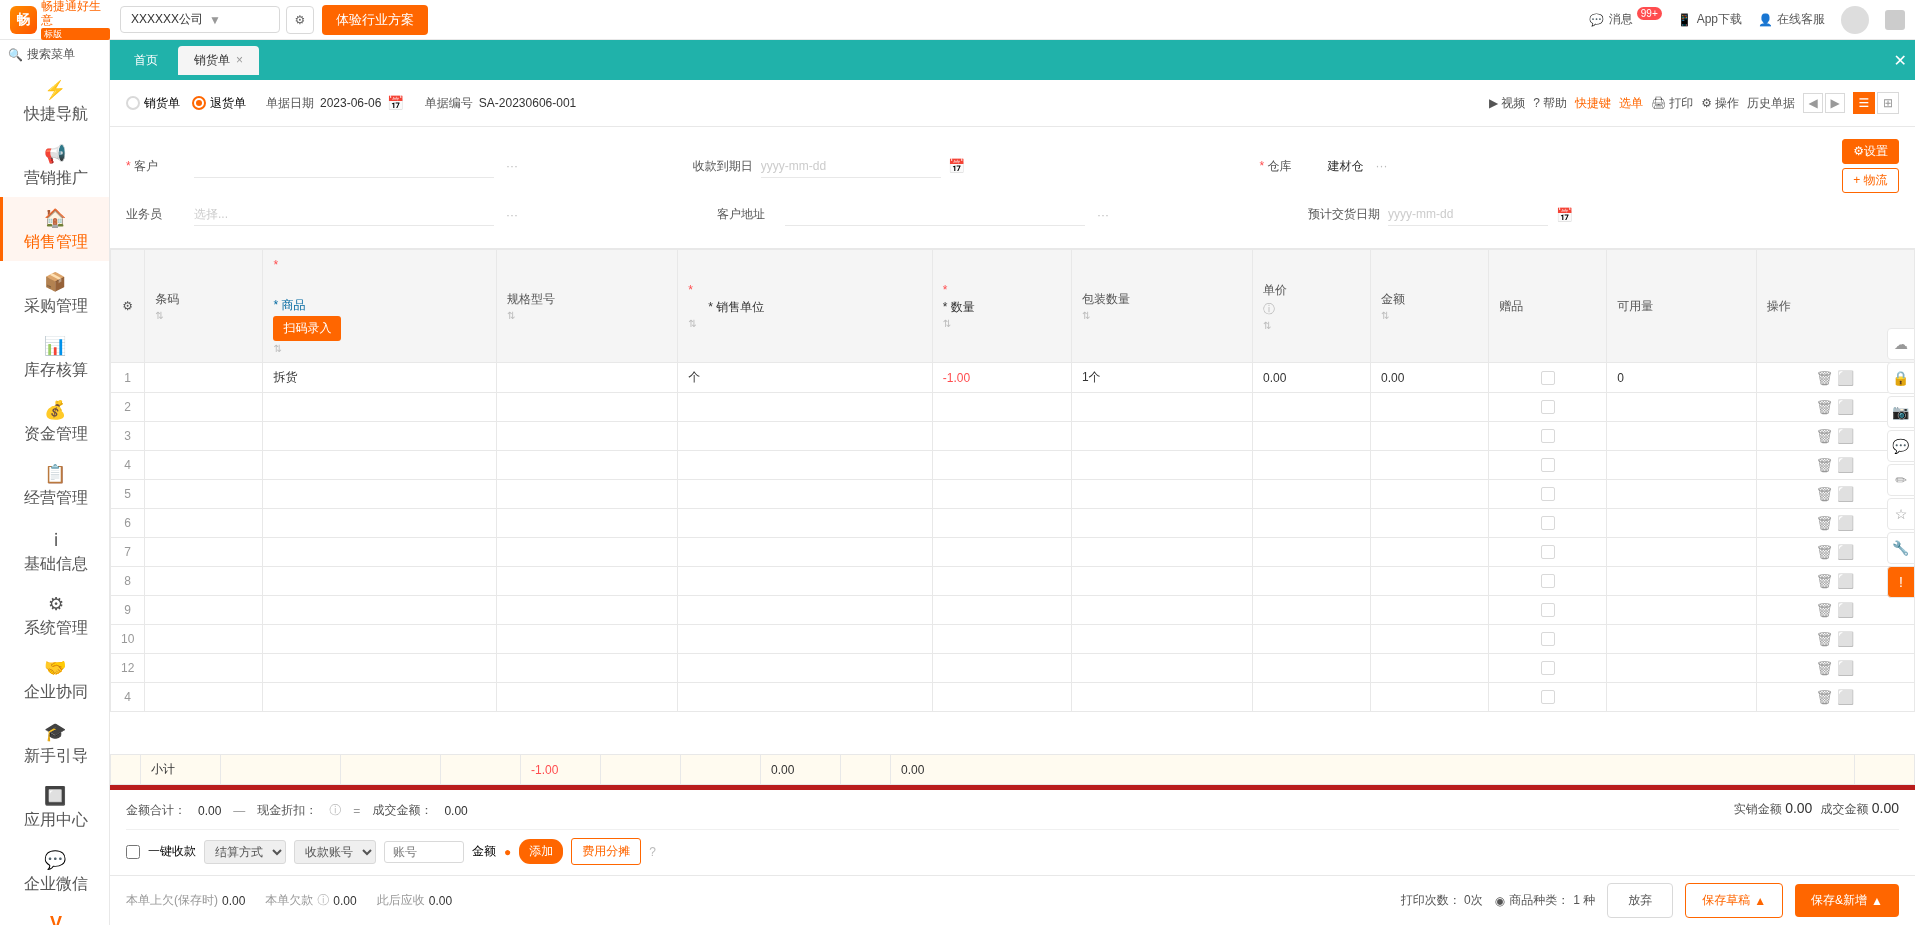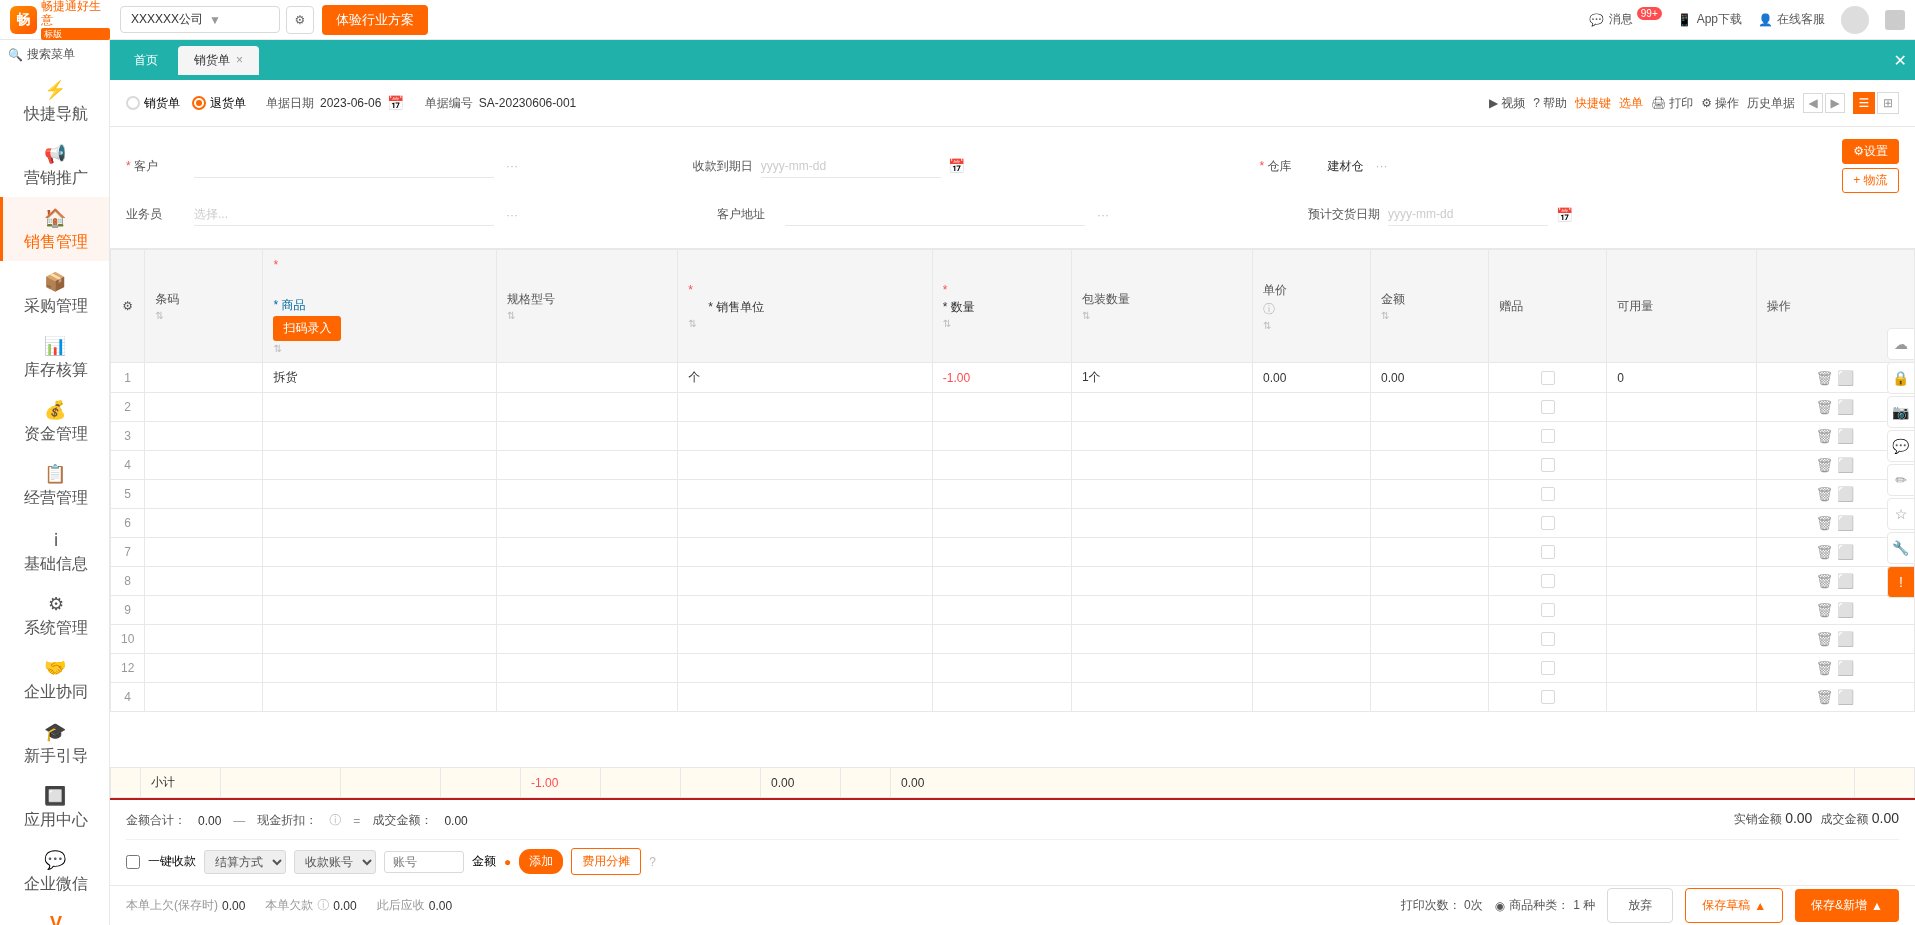--- a/index.html
+++ b/index.html
@@ -93,37 +93,37 @@
     td { padding: 6px 10px; border: 1px solid #e8e8e8; color: #333; }
     .row-num { color: #999; text-align: center; width: 30px; }
     .subtotal-row td { background: #fffbf0; font-weight: 500; }
     .gear-col { width: 30px; text-align: center; }
     .action-icons { display: flex; gap: 4px; justify-content: center; }
     .action-icon { color: #999; cursor: pointer; font-size: 14px; }
     .checkbox-cell { display: flex; align-items: center; justify-content: center; }
     .cb { width: 14px; height: 14px; border: 1px solid #d9d9d9; border-radius: 2px; }
 
     
-    .form-footer { background: #fff; padding: 10px 16px; border-top: 2px solid #b91c1c; flex-shrink: 0; }
+    .form-footer { background: #fff; padding: 10px 16px; border-top: 5px solid #b91c1c; flex-shrink: 0; }
     .footer-amounts { display: flex; align-items: center; gap: 12px; }
     .footer-amount-label { color: #555; }
     .footer-amount-value { color: #333; font-weight: 500; }
     .divider-dash { color: #999; }
     .equals { color: #999; }
 
     
     .payment-row { display: flex; align-items: center; gap: 8px; margin-top: 8px; padding-top: 8px; border-top: 1px solid #f0f0f0; }
     .payment-checkbox { width: 14px; height: 14px; border: 1px solid #d9d9d9; }
     .payment-select { border: 1px solid #d9d9d9; border-radius: 3px; padding: 3px 6px; color: #555; }
     .payment-input { border: 1px solid #d9d9d9; border-radius: 3px; padding: 3px 8px; color: #555; width: 80px; }
     .add-btn { background: #ff6600; color: white; border: none; border-radius: 11px; padding: 4px 10px; cursor: pointer; display: flex; align-items: center; gap: 3px; }
     .expense-btn { border: 1px solid #ff6600; color: #ff6600; background: white; border-radius: 3px; padding: 4px 10px; cursor: pointer; }
 
     
-    .bottom-bar { height: 40px; background: #fff; border-top: 1px solid #e8e8e8; display: flex; align-items: center; padding: 0 16px; gap: 20px; flex-shrink: 0; }
+    .bottom-bar { height: 50px; background: #fff; border-top: 1px solid #e8e8e8; display: flex; align-items: center; padding: 0 16px; gap: 20px; flex-shrink: 0; }
     .bottom-stat { display: flex; align-items: center; gap: 4px; color: #555; }
     .bottom-stat-label { color: #999; }
     .bottom-stat-value { color: #333; font-weight: 500; }
     .bottom-right { margin-left: auto; display: flex; align-items: center; gap: 12px; }
     .print-info { color: #555; }
     .product-type { color: #555; display: flex; align-items: center; gap: 4px; cursor: pointer; }
     .abandon-btn { border: 1px solid #d9d9d9; background: white; border-radius: 4px; padding: 8px 20px; cursor: pointer; color: #555; }
     .save-draft-btn { border: 1px solid #ff6600; background: white; color: #ff6600; border-radius: 4px; padding: 8px 16px; cursor: pointer; display: flex; align-items: center; gap: 4px; }
     .save-new-btn { background: #ff6600; color: white; border: none; border-radius: 4px; padding: 8px 16px; cursor: pointer; display: flex; align-items: center; gap: 4px; }
 

